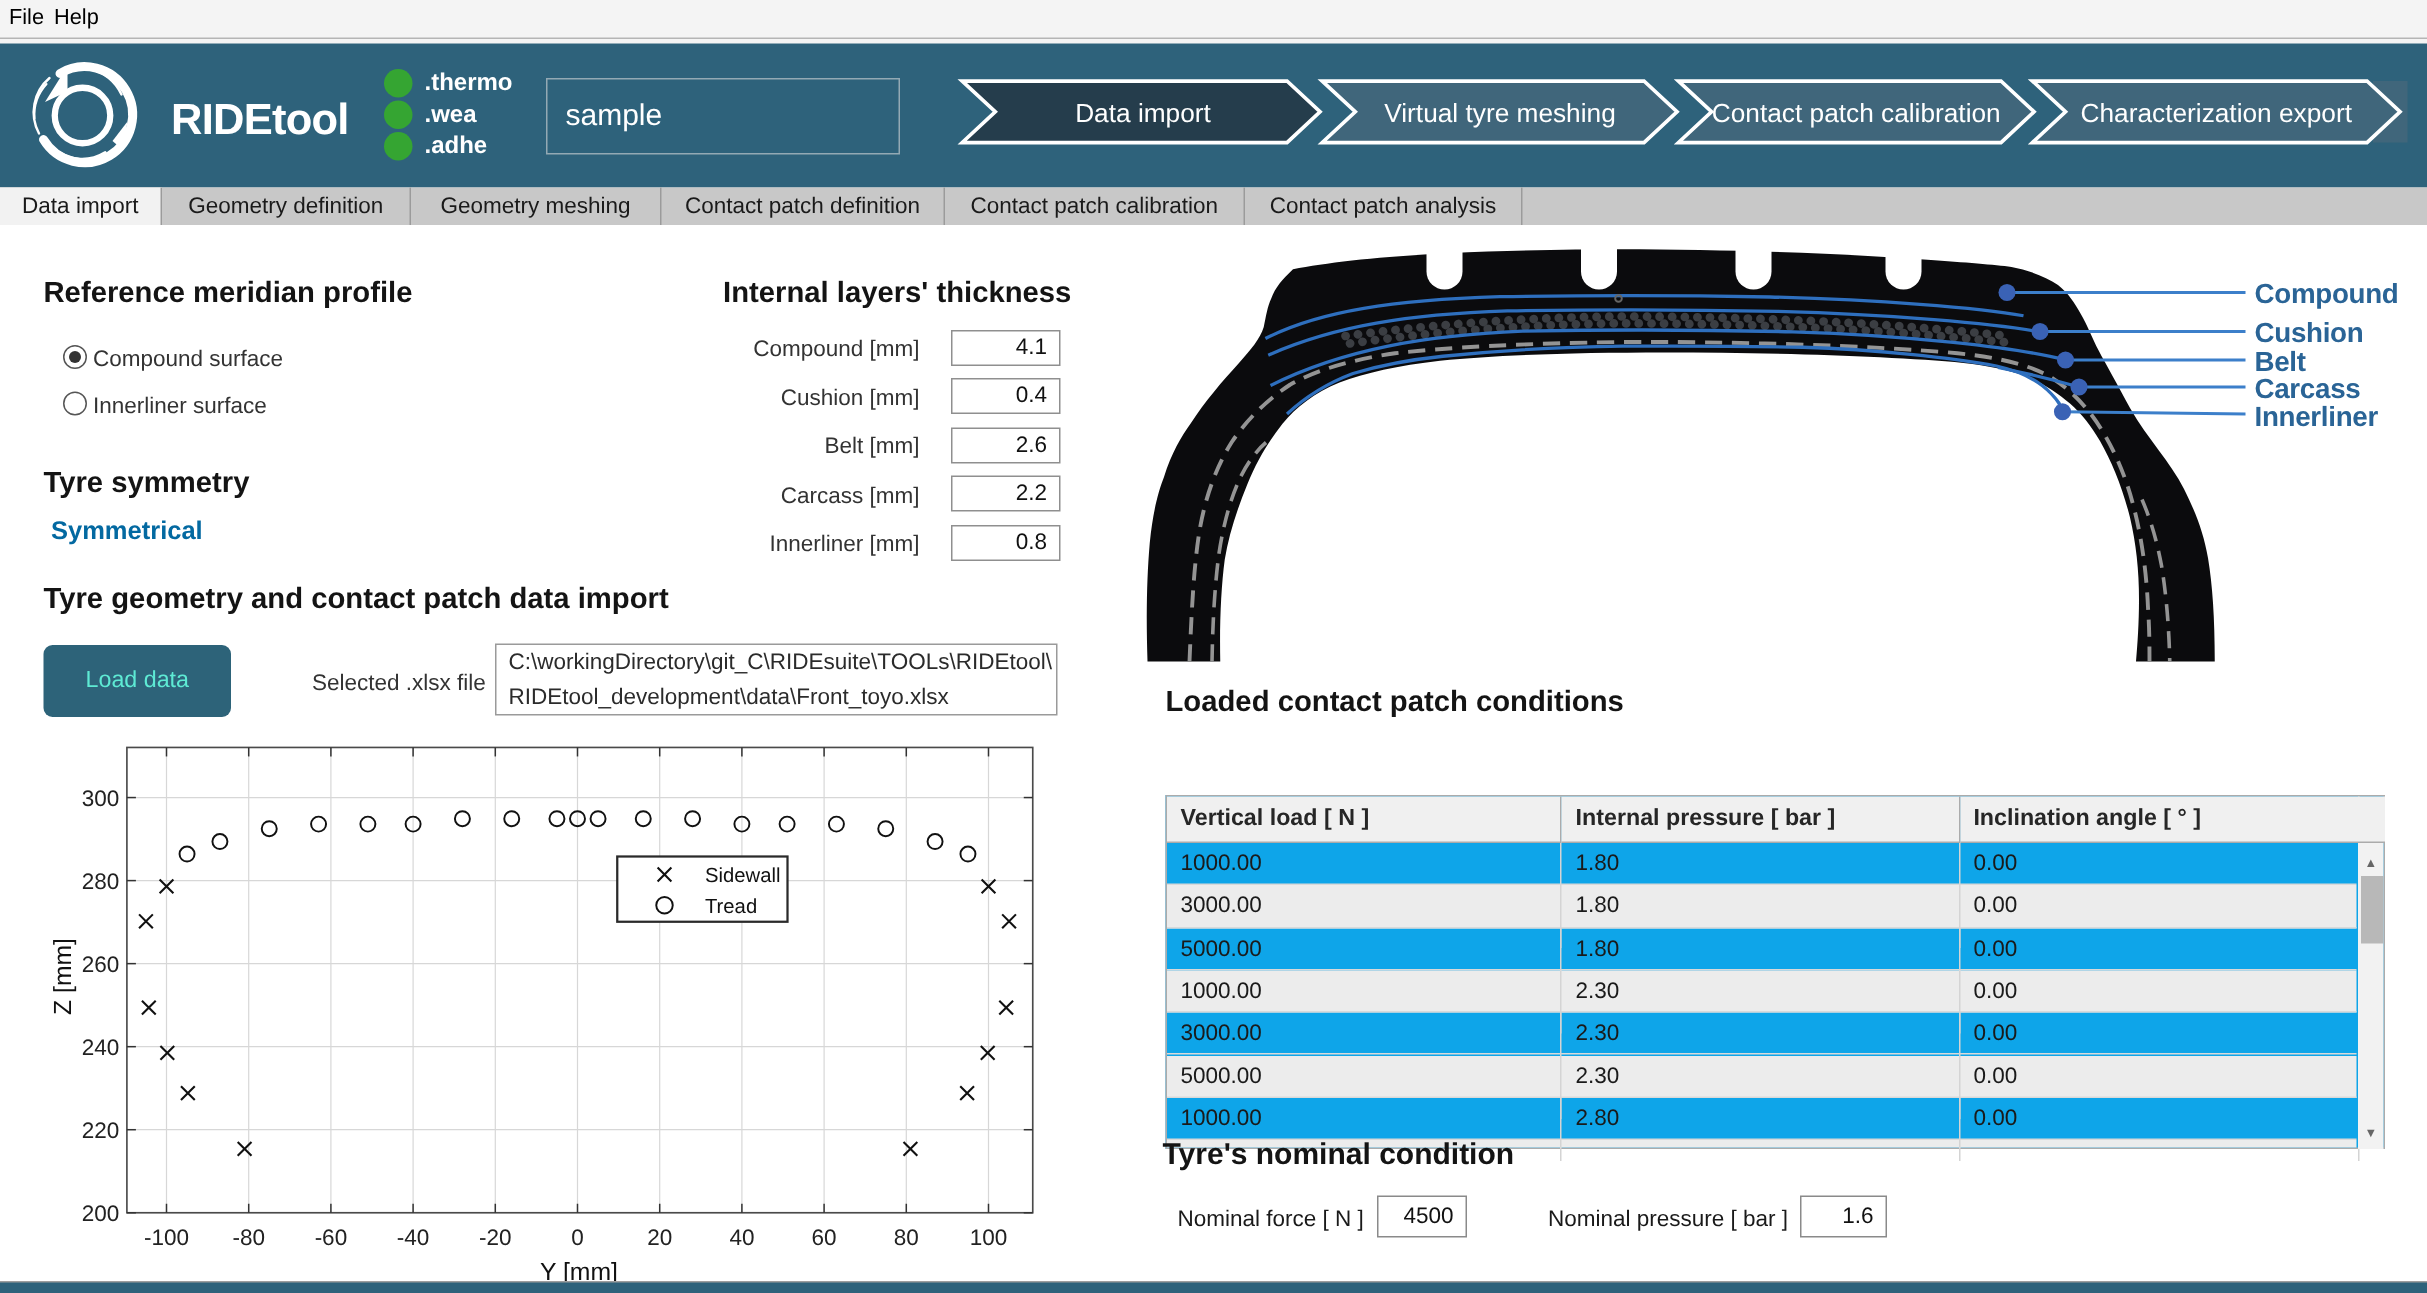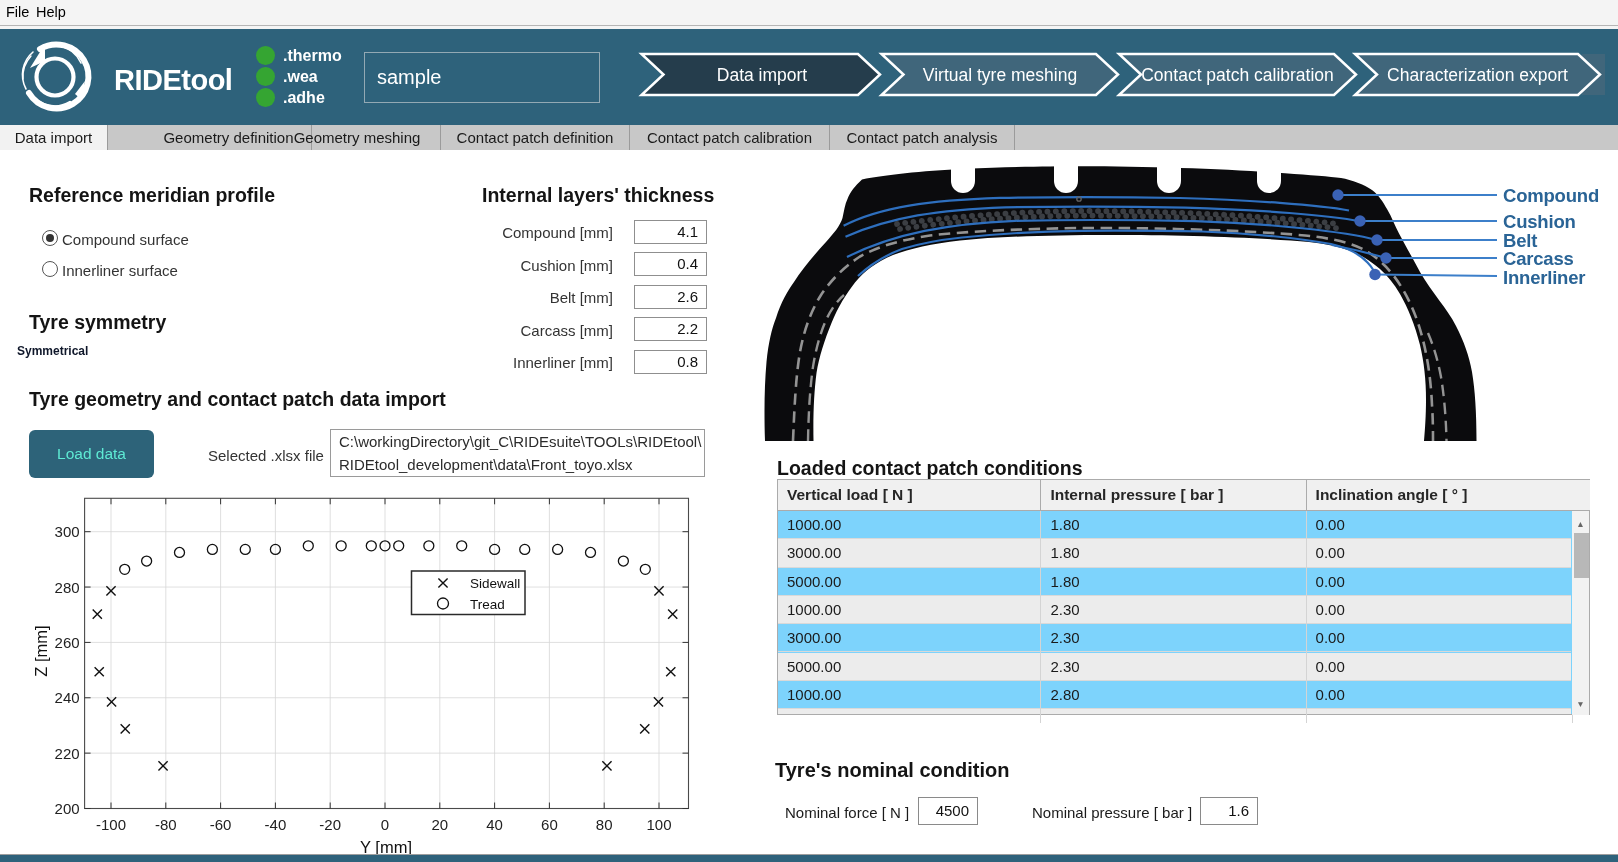--- a/index.html
+++ b/index.html
@@ -26,21 +26,21 @@
   
   .radio{position:absolute;width:14px;height:14px;border:1.5px solid #555;border-radius:50%;background:#fff;}
   .radio.sel::after{content:"";position:absolute;left:3px;top:3px;width:8px;height:8px;background:#333;border-radius:50%;}
   
   .numbox{position:absolute;width:63px;height:22px;border:1px solid #8f8f8f;background:#fff;font-size:15px;color:#111;text-align:right;padding-right:8px;line-height:22px;}
   #loadbtn{left:29px;top:430px;width:125px;height:48px;background:#2d6379;border-radius:6px;color:#5eead4;font-size:15.5px;display:flex;align-items:center;justify-content:center;}
   #pathbox{left:330px;top:429px;width:375px;height:48px;border:1px solid #9a9a9a;font-size:15px;color:#2b2b2b;line-height:22.5px;padding:1px 0 0 8px;box-sizing:border-box;}
   
   .tlbl{position:absolute;font-size:18.5px;font-weight:bold;color:#2a6496;letter-spacing:-0.2px;}
   
-  #tbl{left:777px;top:479px;width:813px;height:236px;border:1px solid #ababab;box-sizing:border-box;background:#7dd3fc;}
+  #tbl{left:777px;top:530px;width:813px;height:236px;border:1px solid #ababab;box-sizing:border-box;background:#0ea5e9;}
   .th{position:absolute;top:0;height:31px;background:#f0f0f0;border-right:1px solid #ababab;border-bottom:1px solid #ababab;box-sizing:border-box;font-size:15.5px;font-weight:bold;color:#262626;line-height:30px;padding-left:9px;}
   .tr{position:absolute;left:0;width:793px;height:28.3px;}
   .tr.alt{background:#ececec;}
   .td{position:absolute;top:0;height:42px;border-right:1px solid #d4d4d4;box-sizing:border-box;font-size:15px;color:#1a1a1a;line-height:28px;padding-left:9px;}
   
   #footer{left:0;top:854px;width:1618px;height:8px;background:#2e627b;border-top:1px solid #9e9e9e;box-sizing:border-box;}
   .nlbl{position:absolute;font-size:15px;color:#1a1a1a;}
   .ninp{position:absolute;border:1px solid #8a8a8a;background:#fff;font-size:15px;color:#111;text-align:right;}
 </style>
 </head>
@@ -87,34 +87,34 @@
         <text x="762" y="52">Data import</text>
         <text x="1000" y="52">Virtual tyre meshing</text>
         <text x="1237.5" y="52">Contact patch calibration</text>
         <text x="1477.5" y="52">Characterization export</text>
       </g>
     </svg>
   </div>
 
   <div class="abs" id="tabbar">
     <div class="tab tabactive" style="left:0;width:107px;">Data import</div>
-    <div class="tab" style="left:108px;width:165px;padding-left:38px;">Geometry definition</div>
+    <div class="tab" style="left:108px;width:165px;">Geometry definition</div>
     <div class="tab" style="left:274px;width:166px;">Geometry meshing</div>
     <div class="tab" style="left:441px;width:188px;">Contact patch definition</div>
     <div class="tab" style="left:630px;width:199px;">Contact patch calibration</div>
     <div class="tab" style="left:830px;width:184px;">Contact patch analysis</div>
   </div>
 
   <div class="h1" style="left:29px;top:184px;">Reference meridian profile</div>
   <div class="radio sel" style="left:42px;top:230px;"></div>
   <div class="lbl" style="left:62px;top:231px;">Compound surface</div>
   <div class="radio" style="left:42px;top:261px;"></div>
   <div class="lbl" style="left:62px;top:262px;">Innerliner surface</div>
   <div class="h1" style="left:29px;top:310.5px;">Tyre symmetry</div>
-  <div class="abs" style="left:17px;top:344px;font-size:12px;font-weight:bold;color:#0f172a;">Symmetrical</div>
+  <div class="abs" style="left:34px;top:344px;font-size:17px;font-weight:bold;color:#0369a1;">Symmetrical</div>
   <div class="h1" style="left:29px;top:388px;">Tyre geometry and contact patch data import</div>
   <div class="abs" id="loadbtn">Load data</div>
   <div class="lbl" style="left:208px;top:447px;">Selected .xlsx file</div>
   <div class="abs" id="pathbox">C:\workingDirectory\git_C\RIDEsuite\TOOLs\RIDEtool\<br>RIDEtool_development\data\Front_toyo.xlsx</div>
 
   <div class="h1" style="left:482px;top:184px;">Internal layers' thickness</div>
   <div class="lbl" style="left:0px;top:224px;width:613px;text-align:right;">Compound [mm]</div>
   <div class="numbox" style="left:634px;top:220px;">4.1</div>
   <div class="lbl" style="left:0px;top:257px;width:613px;text-align:right;">Cushion [mm]</div>
   <div class="numbox" style="left:634px;top:252px;">0.4</div>

